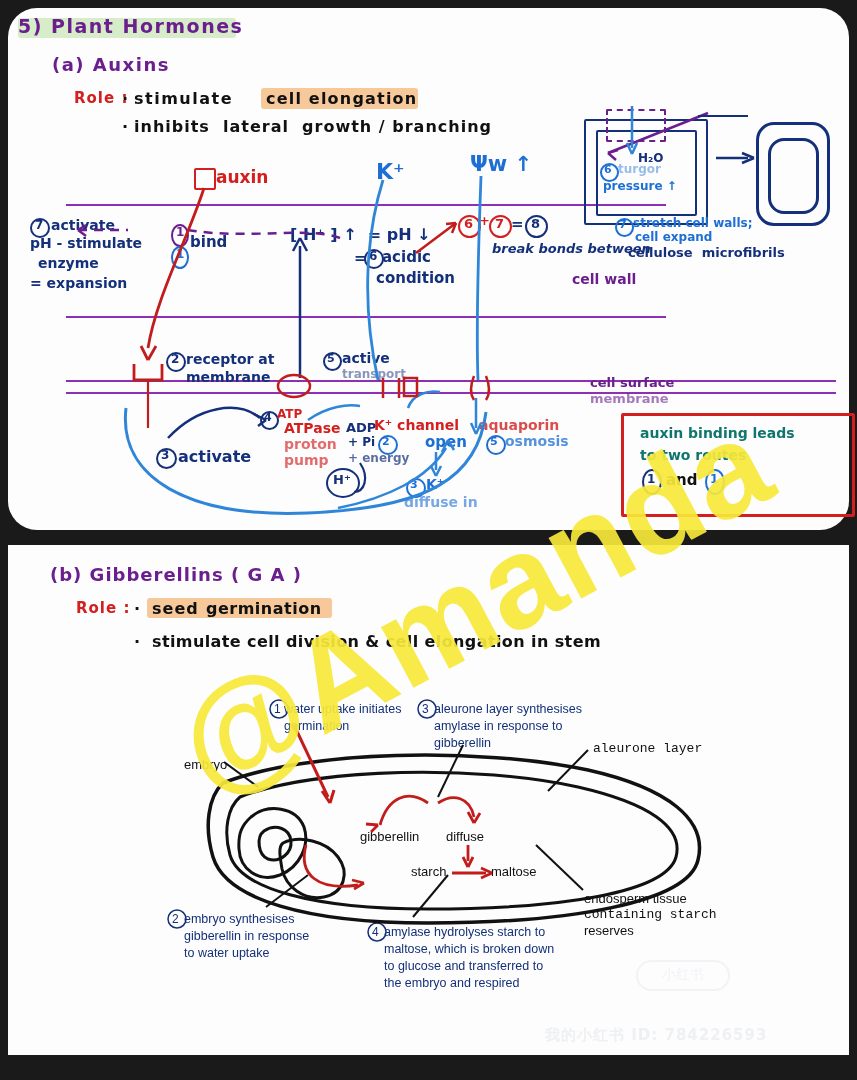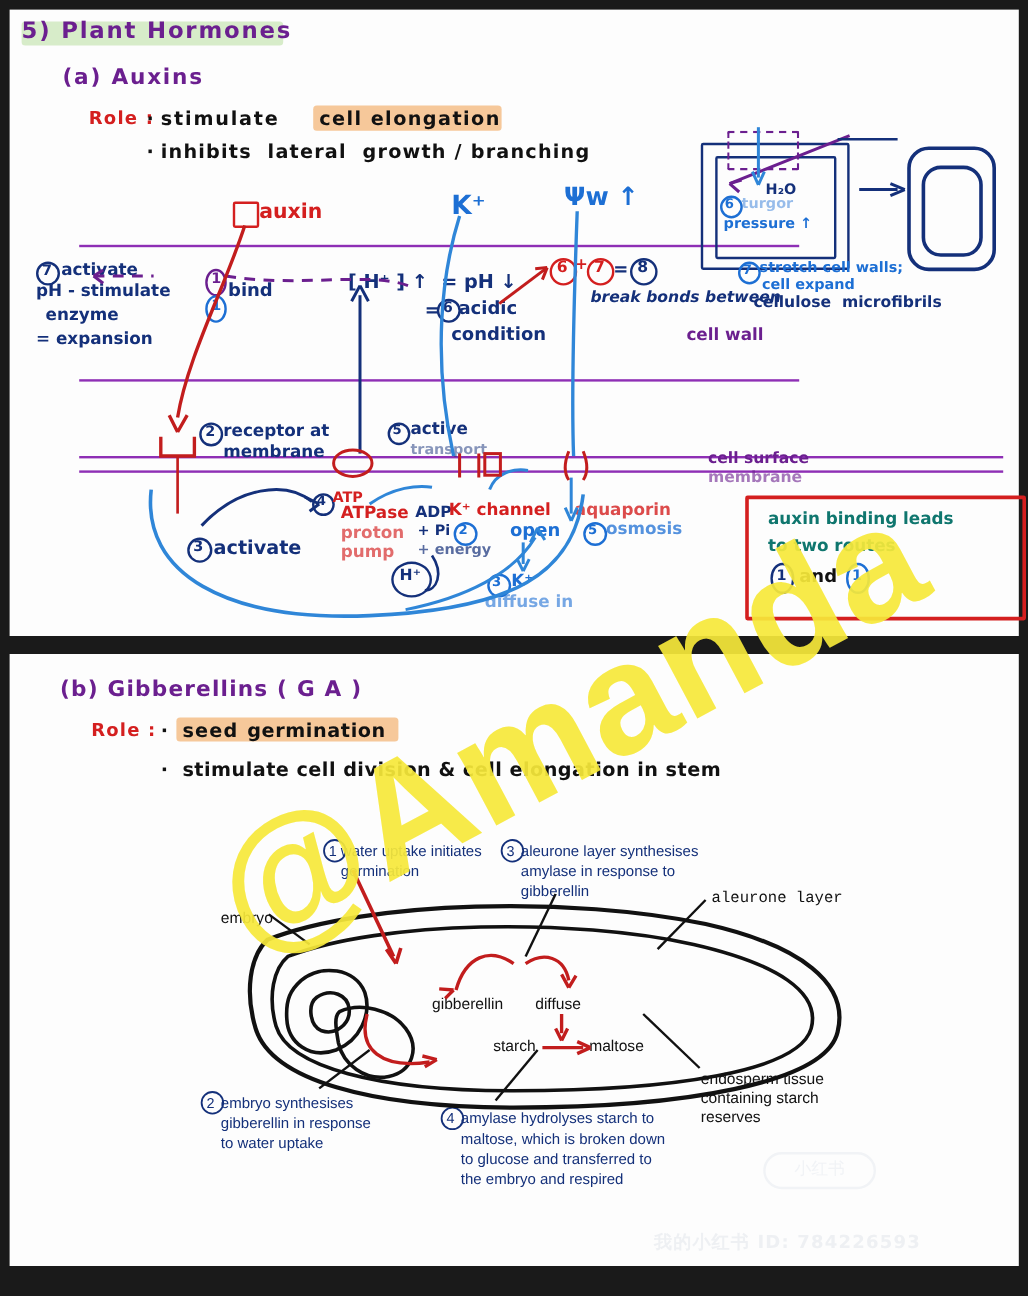--- a/index.html
+++ b/index.html
@@ -1,20 +1,20 @@
 <!DOCTYPE html>
 <html><head>
 <meta charset="utf-8">
 <style>
   html,body{margin:0;padding:0;background:#111;}
   body{font-family:"DejaVu Sans",sans-serif;}
   #page{position:relative;width:857px;height:1080px;background:#1a1a1a;overflow:hidden;}
 
   .sheet{position:absolute;background:#fdfdfd;left:8px;width:841px;}
-  #sheet-top{top:8px;height:522px;}
+  #sheet-top{top:8px;height:522px;border-radius:29px;}
   #sheet-bottom{top:545px;height:510px;}
 
   .t{position:absolute;white-space:pre;line-height:1.12;}
   .hand{font-family:"DejaVu Sans",sans-serif;font-weight:700;}
   .neat{font-family:"Liberation Sans",sans-serif;font-weight:400;}
 
   .purple{color:#6b1f8f;}
   .darkblue{color:#14307a;}
   .blue{color:#1d6fd4;}
   .red{color:#d41f1f;}
@@ -272,21 +272,21 @@
 
     <div class="t neat darkblue" style="left:364px;top:381px;font-size:12px;">4</div>
     <div class="t neat darkblue" style="left:376px;top:380px;font-size:12.5px;">amylase hydrolyses starch to</div>
     <div class="t neat darkblue" style="left:376px;top:397px;font-size:12.5px;">maltose, which is broken down</div>
     <div class="t neat darkblue" style="left:376px;top:414px;font-size:12.5px;">to glucose and transferred to</div>
     <div class="t neat darkblue" style="left:376px;top:431px;font-size:12.5px;">the embryo and respired</div>
 
     <div class="t neat black" style="left:176px;top:213px;font-size:13px;">embryo</div>
     <div class="t neat black" style="left:585px;top:197px;font-size:13px;font-family:Liberation Mono, monospace;">aleurone layer</div>
     <div class="t neat black" style="left:576px;top:347px;font-size:13px;">endosperm tissue</div>
-    <div class="t neat black" style="left:576px;top:363px;font-size:13px;">containing starch</div>
+    <div class="t neat black" style="left:576px;top:363px;font-size:13px;font-family:Liberation Mono, monospace;">containing starch</div>
     <div class="t neat black" style="left:576px;top:379px;font-size:13px;">reserves</div>
 
     <div class="t neat black" style="left:352px;top:285px;font-size:13px;">gibberellin</div>
     <div class="t neat black" style="left:438px;top:285px;font-size:13px;">diffuse</div>
     <div class="t neat black" style="left:403px;top:320px;font-size:13px;">starch</div>
     <div class="t neat black" style="left:483px;top:320px;font-size:13px;">maltose</div>
 
     <svg class="ov" width="841" height="510">
 
       <circle cx="271" cy="164" r="9" stroke="#14307a" stroke-width="1.5" fill="none"></circle>

